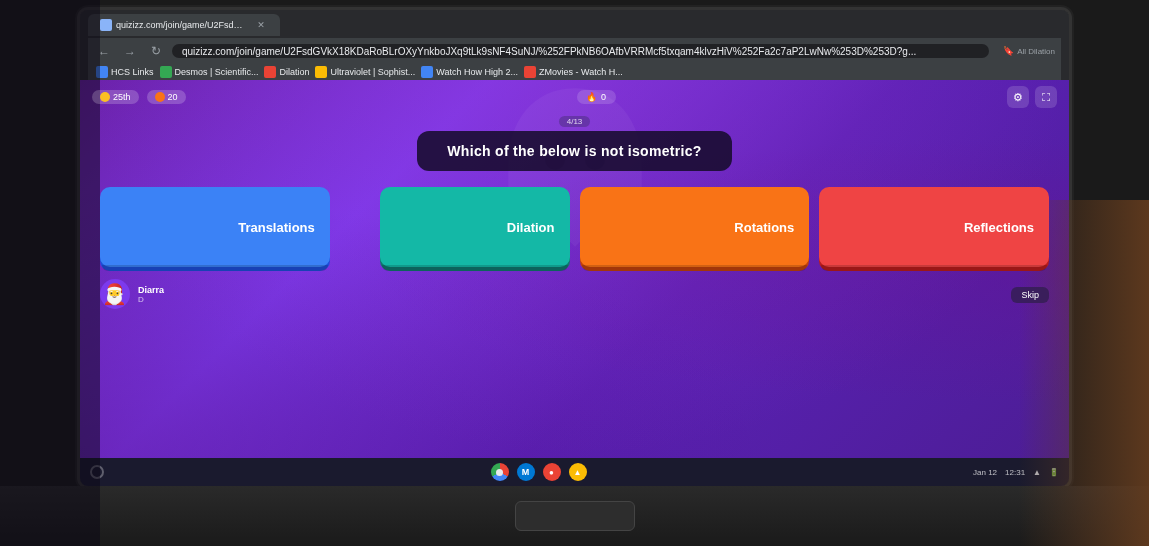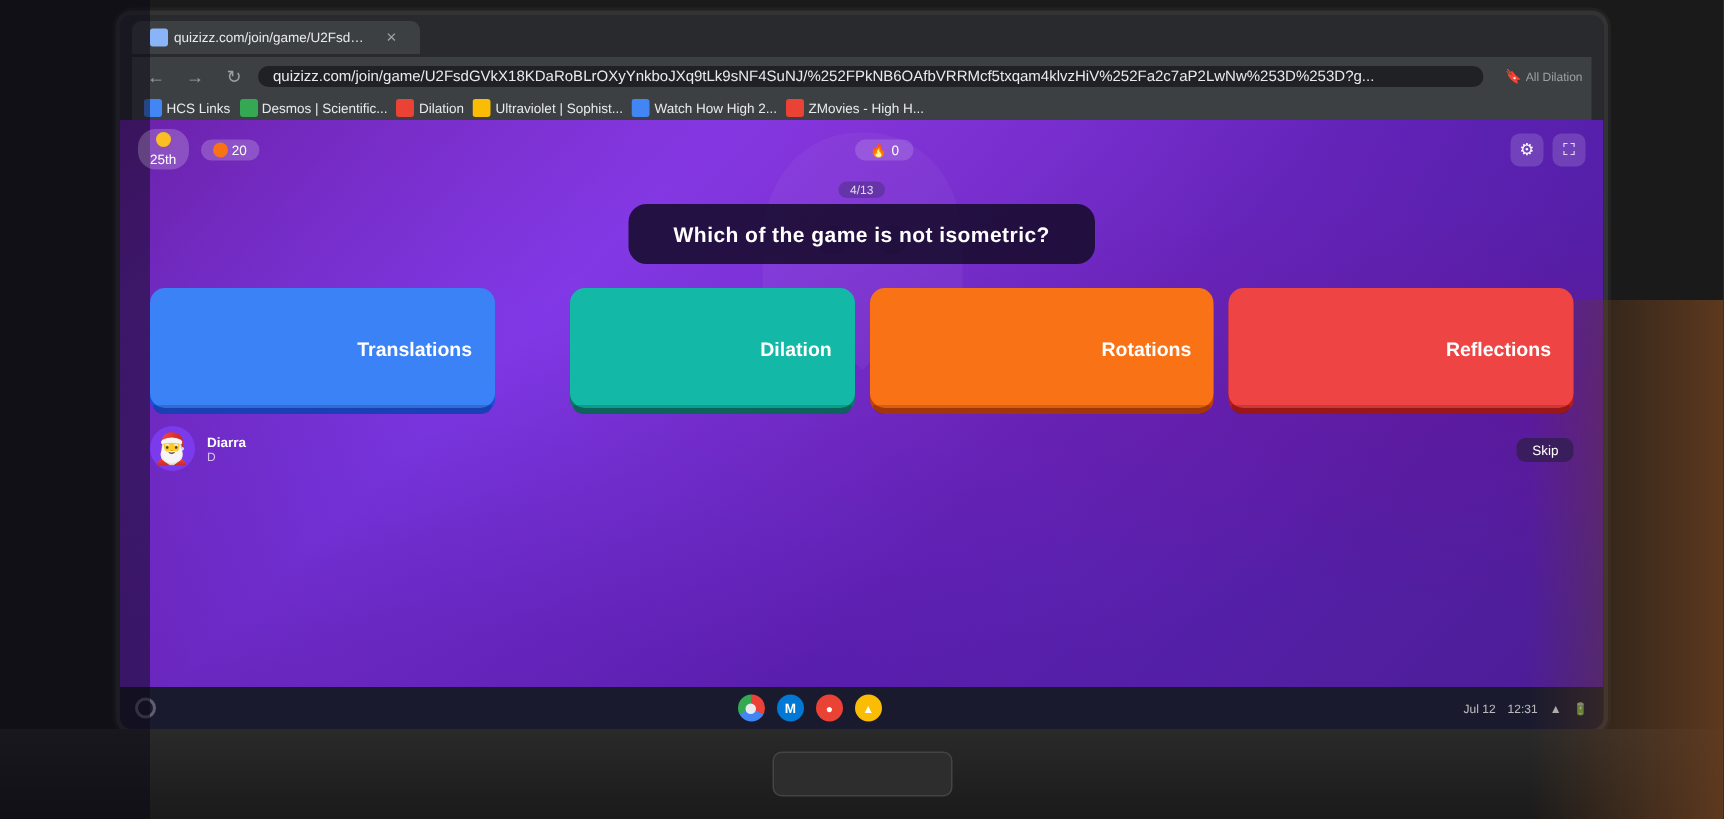--- a/index.html
+++ b/index.html
@@ -201,21 +201,20 @@
 
     .rank-badge {
       background: rgba(255,255,255,0.2);
       border-radius: 12px;
       padding: 2px 8px;
       font-size: 9px;
       color: white;
       display: flex;
       align-items: center;
       gap: 3px;
-      flex-direction: column;
     }
 
     .rank-icon {
       width: 10px;
       height: 10px;
       background: #fbbf24;
       border-radius: 50%;
     }
 
     .score-badge {
@@ -548,21 +547,21 @@
           <div class="bookmark-item">
             <div class="bookmark-favicon" style="background:#fbbc04;"></div>
             <span>Ultraviolet | Sophist...</span>
           </div>
           <div class="bookmark-item">
             <div class="bookmark-favicon" style="background:#4285f4;"></div>
             <span>Watch How High 2...</span>
           </div>
           <div class="bookmark-item">
             <div class="bookmark-favicon" style="background:#ea4335;"></div>
-            <span>ZMovies - High H...</span>
+            <span>ZMovies - Watch H...</span>
           </div>
         </div>
       </div>
 
       <div class="game-area">
 
         <svg class="ghost-bg" viewBox="0 0 100 120" fill="white">
           <path d="M50 5 C25 5 10 25 10 50 L10 100 L20 90 L30 100 L40 90 L50 100 L60 90 L70 100 L80 90 L90 100 L90 50 C90 25 75 5 50 5Z" opacity="0.3"></path>
           <circle cx="38" cy="48" r="6" fill="#1a0040" opacity="0.8"></circle>
           <circle cx="62" cy="48" r="6" fill="#1a0040" opacity="0.8"></circle>
@@ -591,21 +590,21 @@
             <div class="icon-btn">⚙</div>
             <div class="icon-btn">⛶</div>
           </div>
         </div>
 
         <div class="question-counter">
           <span>4/13</span>
         </div>
 
         <div class="question-box">
-          <p class="question-text">Which of the game is not isometric?</p>
+          <p class="question-text">Which of the below is not isometric?</p>
         </div>
 
         <div class="answers-grid">
           <div class="answer-card answer-blue">
             <span>Translations</span>
           </div>
           <div class="answer-card answer-teal">
             <span>Dilation</span>
           </div>
           <div class="answer-card answer-orange">
@@ -641,21 +640,21 @@
             <span style="color:white; font-size:9px; font-weight:bold;">M</span>
           </div>
           <div class="taskbar-icon-circle" style="background:#ea4335;">
             <span style="color:white; font-size:8px;">●</span>
           </div>
           <div class="taskbar-icon-circle" style="background:#fbbc04;">
             <span style="color:white; font-size:8px;">▲</span>
           </div>
         </div>
         <div class="taskbar-right">
-          <span>Jul 12</span>
+          <span>Jan 12</span>
           <span>12:31</span>
           <span>▲</span>
           <span>🔋</span>
         </div>
       </div>
 
     </div>
   </div>
 
   <div class="laptop-bottom">

